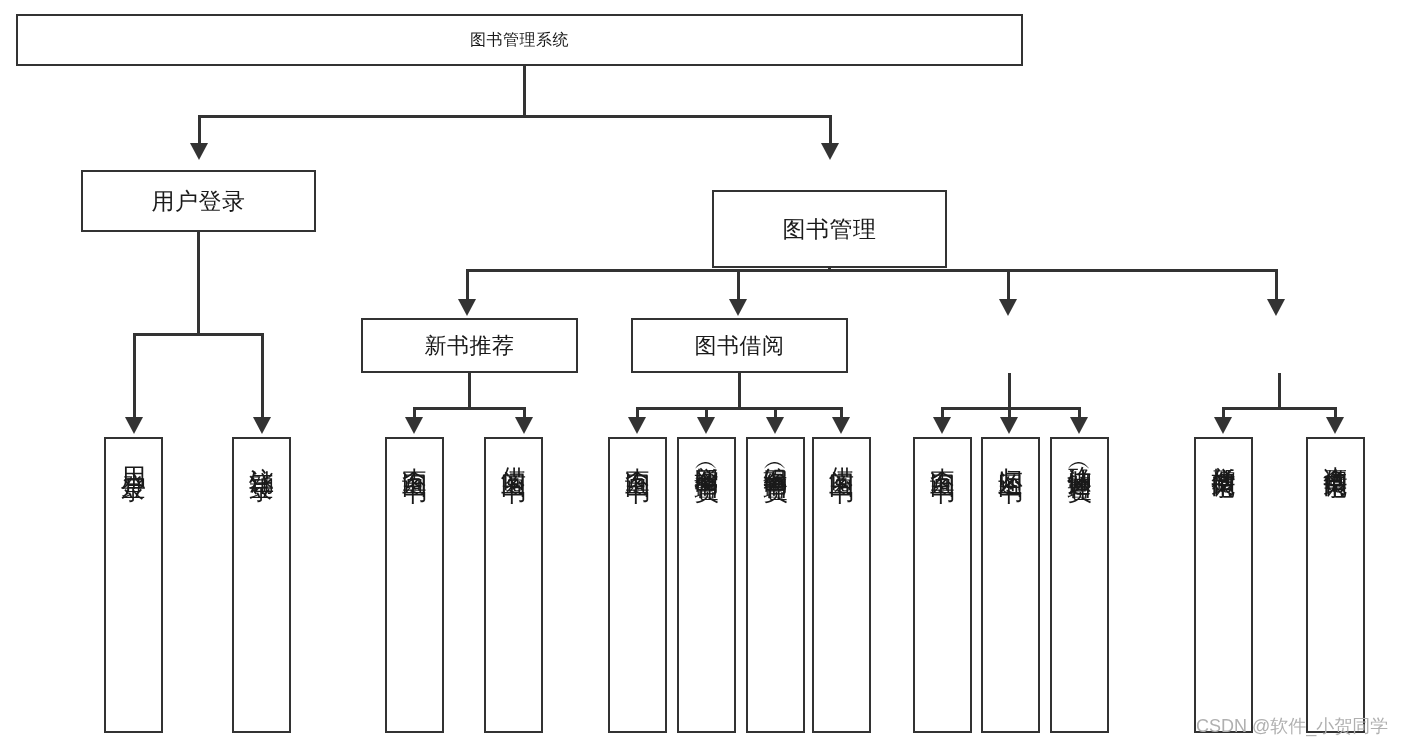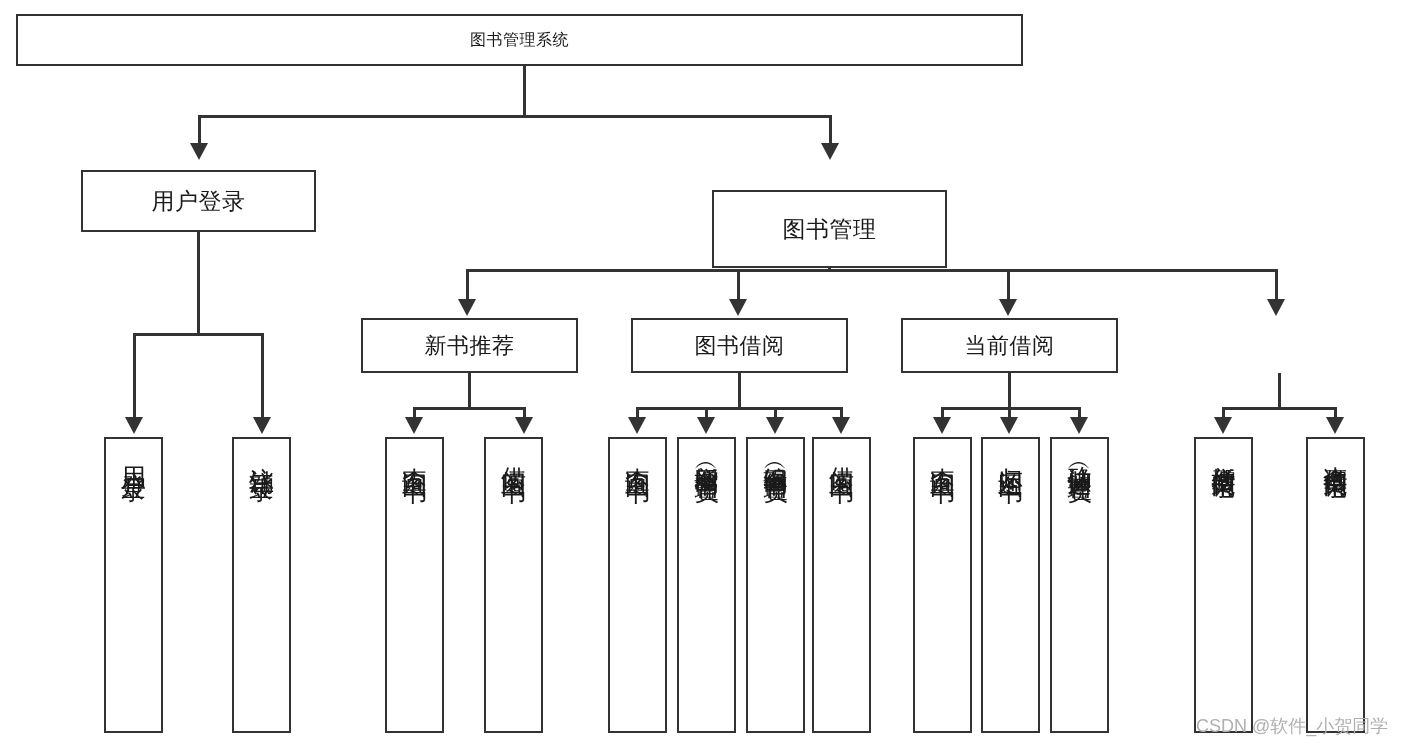--- a/index.html
+++ b/index.html
@@ -120,23 +120,20 @@
   <div class="arrow" style="left:729px;top:299px;"></div>
   <div class="arrow" style="left:999px;top:299px;"></div>
   <div class="arrow" style="left:1267px;top:299px;"></div>
 
   <div class="box lv3" style="left:361px;top:318px;width:217px;height:55px;">
     <span class="lbl">新书推荐</span>
   </div>
   <div class="box lv3" style="left:631px;top:318px;width:217px;height:55px;">
     <span class="lbl">图书借阅</span>
   </div>
-  <div class="box lv3" style="left:901px;top:318px;width:217px;height:55px;">
-    <span class="lbl">当前借阅</span>
-  </div>
 
   <div class="ln v" style="left:468px;top:373px;width:3px;height:37px;"></div>
   <div class="ln h" style="left:413px;top:407px;width:113px;height:3px;"></div>
   <div class="ln v" style="left:413px;top:407px;width:3px;height:12px;"></div>
   <div class="ln v" style="left:523px;top:407px;width:3px;height:12px;"></div>
   <div class="arrow" style="left:405px;top:417px;"></div>
   <div class="arrow" style="left:515px;top:417px;"></div>
 
   <div class="ln v" style="left:738px;top:373px;width:3px;height:37px;"></div>
   <div class="ln h" style="left:636px;top:407px;width:207px;height:3px;"></div>

